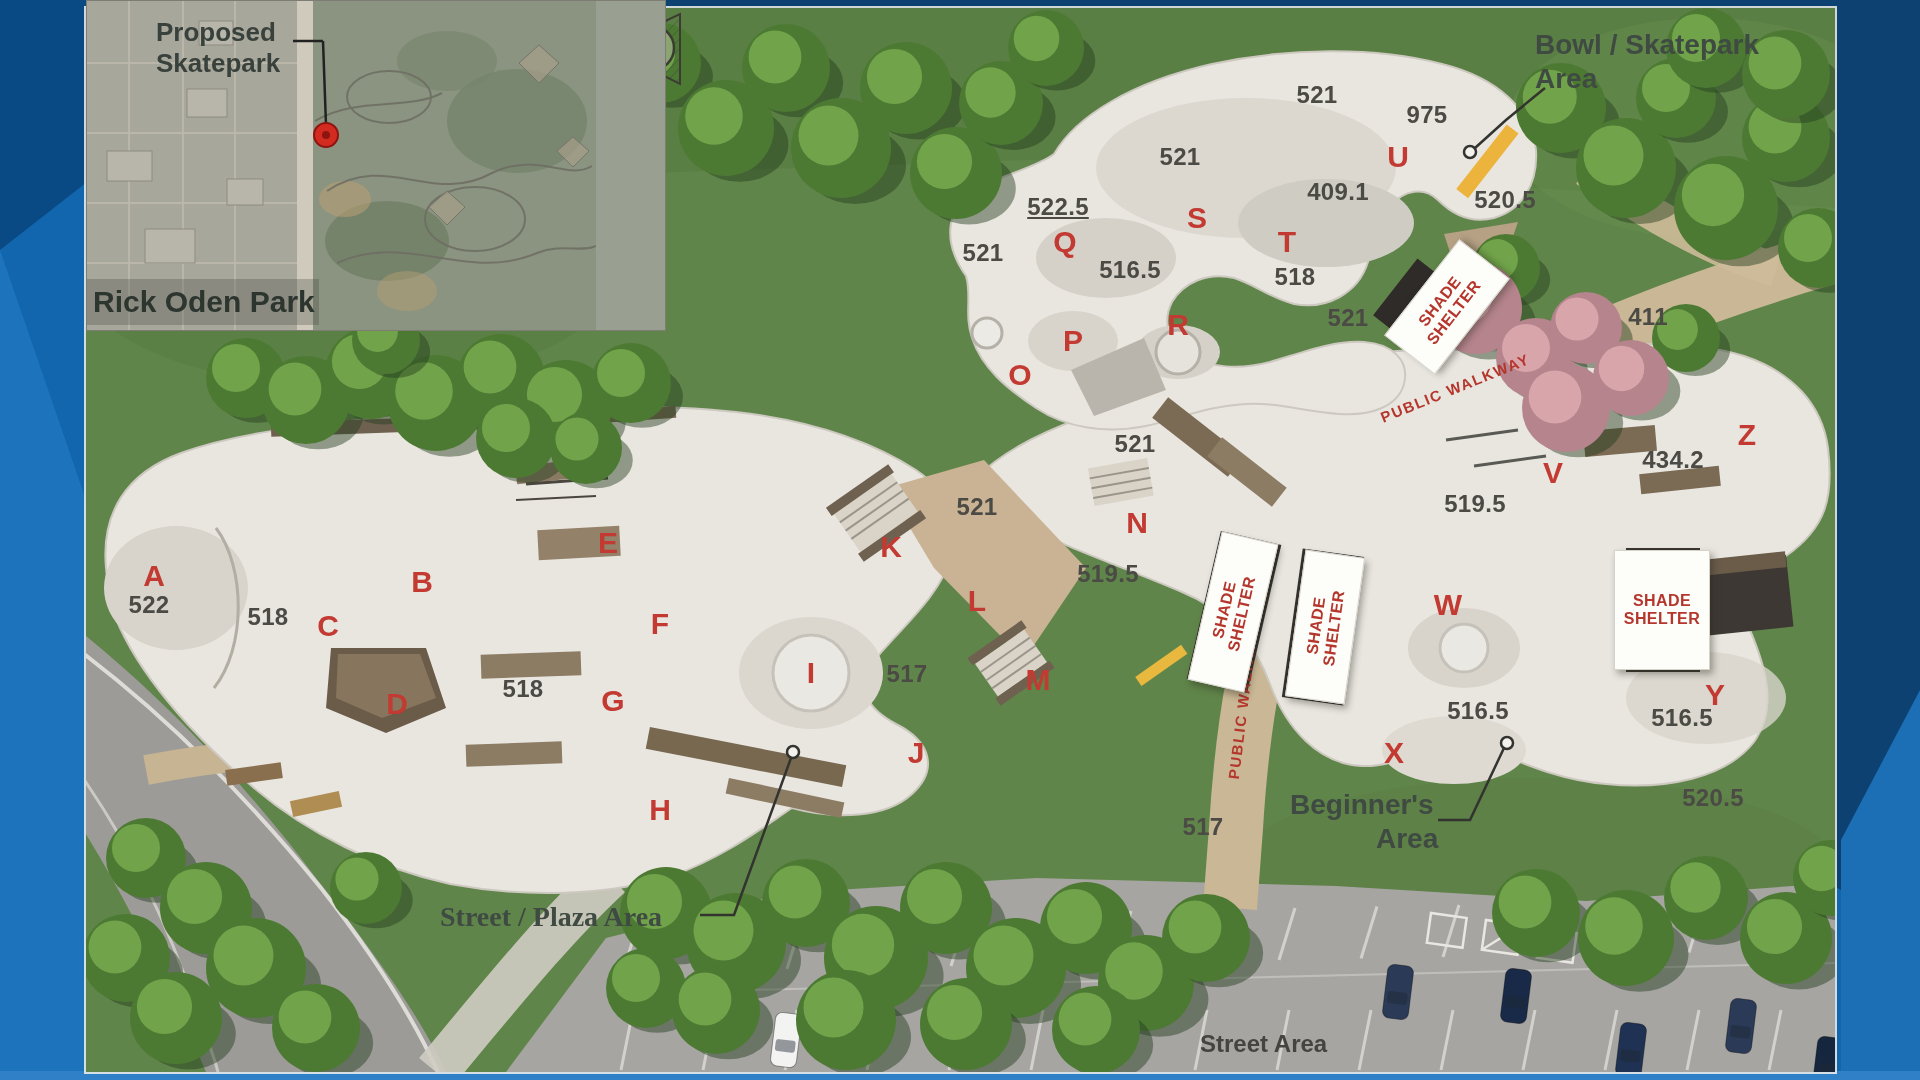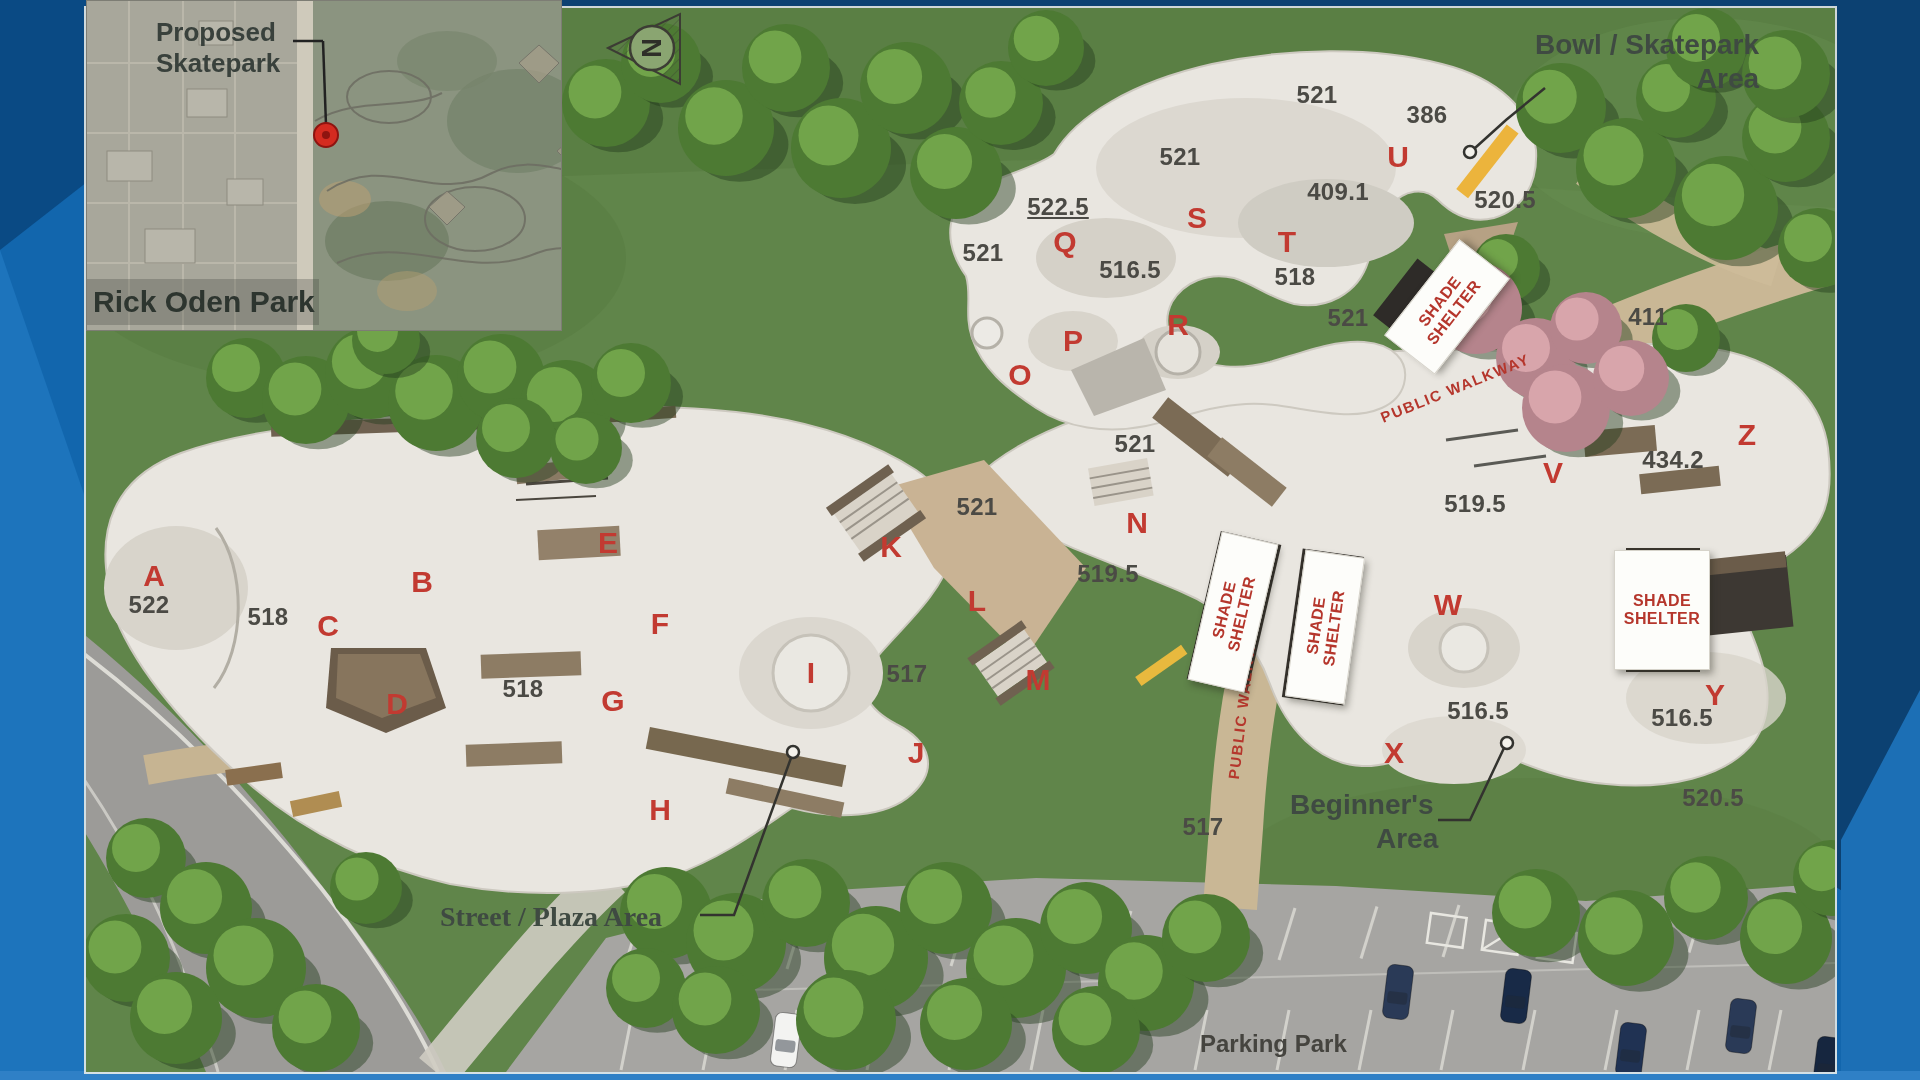--- a/index.html
+++ b/index.html
@@ -13,27 +13,27 @@
     font-size:30px;white-space:nowrap;}
   .elev{position:absolute;transform:translate(-50%,-50%);color:#4b4a45;font-weight:600;
     font-size:24px;letter-spacing:.3px;white-space:nowrap;}
   .walk{position:absolute;color:#b5362c;font-weight:700;font-size:15px;
     letter-spacing:1.6px;white-space:nowrap;}
   .shelter{position:absolute;background:#fdfdfa;border:1px solid #d6d3ca;
     box-shadow:3px 4px 7px rgba(40,40,30,.4);display:flex;align-items:center;justify-content:center;}
   .shelter-inner{color:#b5362c;font-weight:700;font-size:16px;line-height:1.12;
     letter-spacing:.4px;text-align:center;white-space:nowrap;}
   .anno{position:absolute;color:#3f4a42;font-weight:600;font-size:28px;line-height:1.2;white-space:nowrap;}
-  .anno .l2{display:block;text-align:right;}
+  .anno .l2{display:block;}
   #anno-beginners .l2{margin-left:86px;}
   #anno-parking{font-size:24px;color:#45443f;font-weight:600;}
   #north-letter{position:absolute;transform:translate(-50%,-50%) rotate(-90deg);
     color:#2e2e28;font-weight:700;font-size:27px;}
   
-  #inset{position:absolute;left:86px;top:0;width:476px;height:331px;background:#9aa091;
+  #inset{position:absolute;left:86px;top:0;width:580px;height:331px;background:#9aa091;
     border:1px solid #7d7d74;box-sizing:border-box;overflow:hidden;}
   .inset-callout{position:absolute;left:69px;top:16px;color:#39413c;font-weight:600;
     font-size:26px;line-height:1.18;}
   .inset-park{position:absolute;left:6px;top:284px;color:#2d352f;font-weight:600;font-size:30px;}
 </style>
 </head>
 <body>
 
 <svg class="frame-svg">
   <rect x="0" y="0" width="1920" height="1080" fill="#1266ad"></rect>
@@ -568,21 +568,21 @@
       <span class="l2">Area</span>
     </div>
     <div class="anno" id="anno-street" style="left:354px;top:892px;font-family:Liberation Serif, serif;">
       <span>Street / Plaza Area</span>
     </div>
     <div class="anno" id="anno-beginners" style="left:1204px;top:780px;">
       <span>Beginner's</span>
       <span class="l2">Area</span>
     </div>
     <div class="anno" id="anno-parking" style="left:1114px;top:1022px;">
-      <span>Parking Park</span>
+      <span>Street Area</span>
     </div>
     <span id="north-letter" style="left:566px;top:40px;">N</span>
   <span class="ltr" style="left: 68px; top: 568px;">A</span>
       <span class="ltr" style="left: 336px; top: 574px;">B</span>
       <span class="ltr" style="left: 242px; top: 618px;">C</span>
       <span class="ltr" style="left: 311px; top: 696px;">D</span>
       <span class="ltr" style="left: 522px; top: 535px;">E</span>
       <span class="ltr" style="left: 574px; top: 616px;">F</span>
       <span class="ltr" style="left: 527px; top: 693px;">G</span>
       <span class="ltr" style="left: 574px; top: 802px;">H</span>
@@ -609,21 +609,21 @@
       <span class="elev" style="left: 437px; top: 681px;">518</span>
       <span class="elev" style="left: 821px; top: 666px;">517</span>
       <span class="elev" style="left: 891px; top: 499px;">521</span>
       <span class="elev" style="left: 1049px; top: 436px;">521</span>
       <span class="elev" style="left: 1022px; top: 566px;">519.5</span>
       <span class="elev" style="left: 897px; top: 245px;">521</span>
       <span class="elev" style="left: 972px; top: 199px; text-decoration: underline;">522.5</span>
       <span class="elev" style="left: 1044px; top: 262px;">516.5</span>
       <span class="elev" style="left: 1094px; top: 149px;">521</span>
       <span class="elev" style="left: 1231px; top: 87px;">521</span>
-      <span class="elev" style="left: 1341px; top: 107px;">386</span>
+      <span class="elev" style="left: 1341px; top: 107px;">975</span>
       <span class="elev" style="left: 1252px; top: 184px;">409.1</span>
       <span class="elev" style="left: 1209px; top: 269px;">518</span>
       <span class="elev" style="left: 1419px; top: 192px;">520.5</span>
       <span class="elev" style="left: 1262px; top: 310px;">521</span>
       <span class="elev" style="left: 1562px; top: 309px;">411</span>
       <span class="elev" style="left: 1389px; top: 496px;">519.5</span>
       <span class="elev" style="left: 1587px; top: 452px;">434.2</span>
       <span class="elev" style="left: 1392px; top: 703px;">516.5</span>
       <span class="elev" style="left: 1596px; top: 710px;">516.5</span>
       <span class="elev" style="left: 1627px; top: 790px;">520.5</span>

